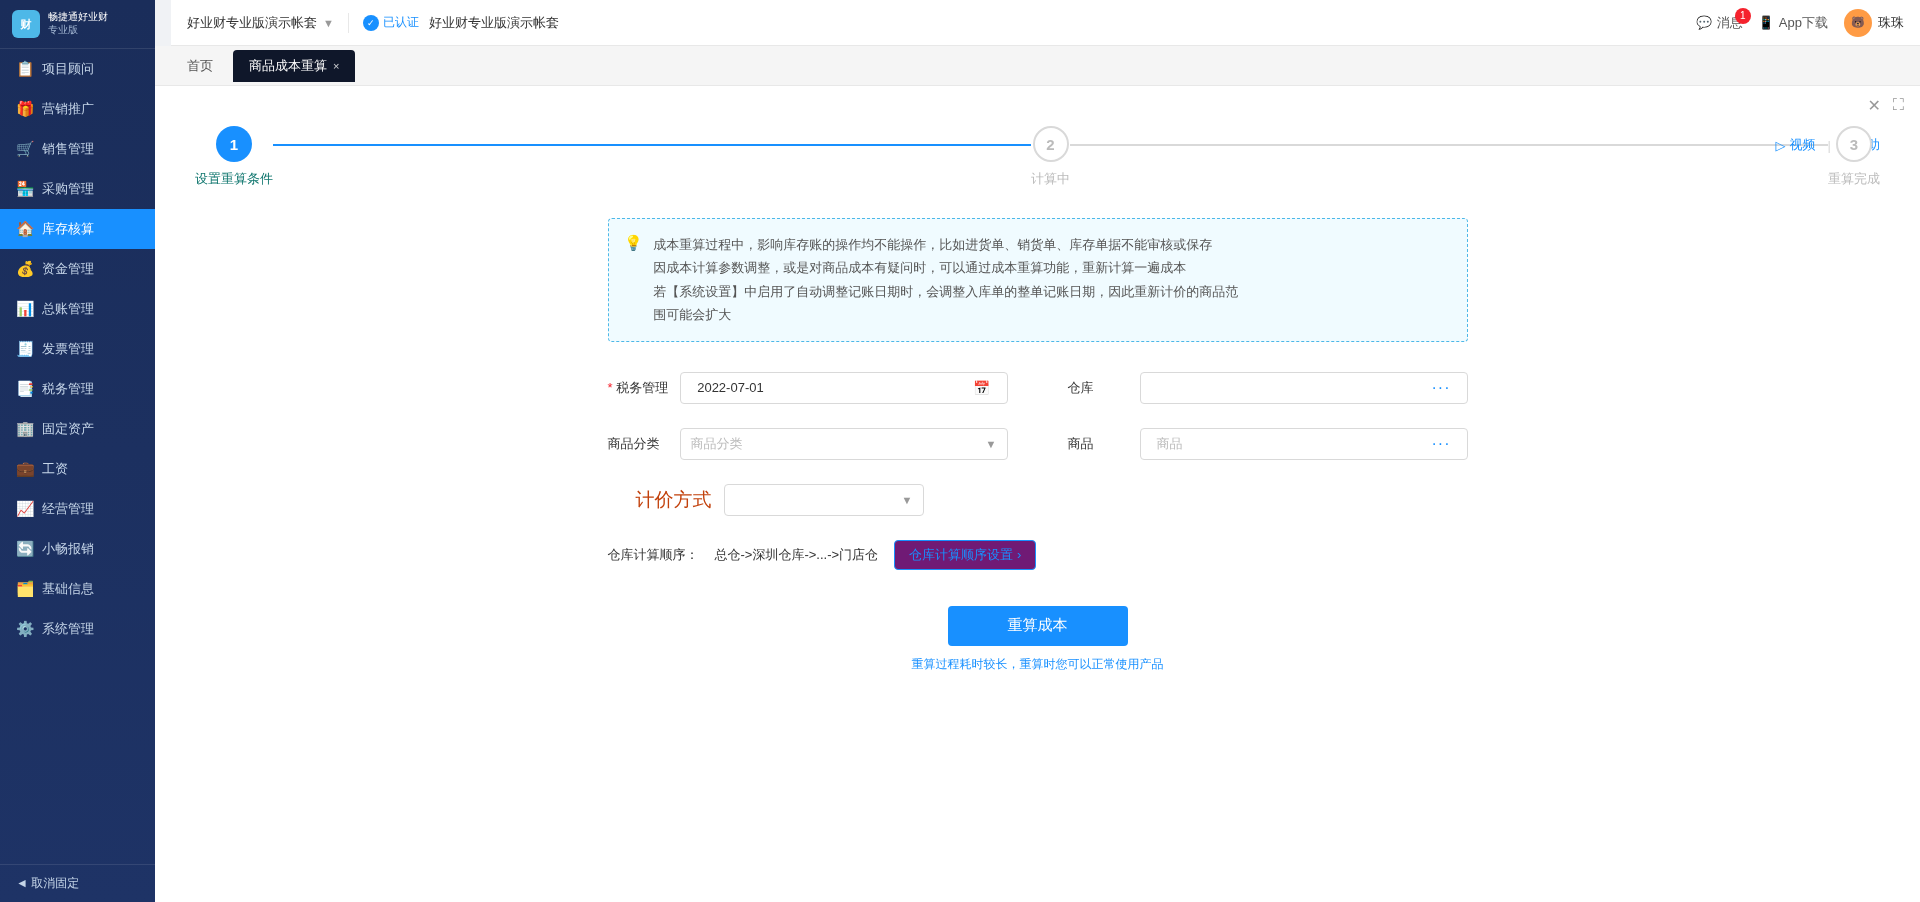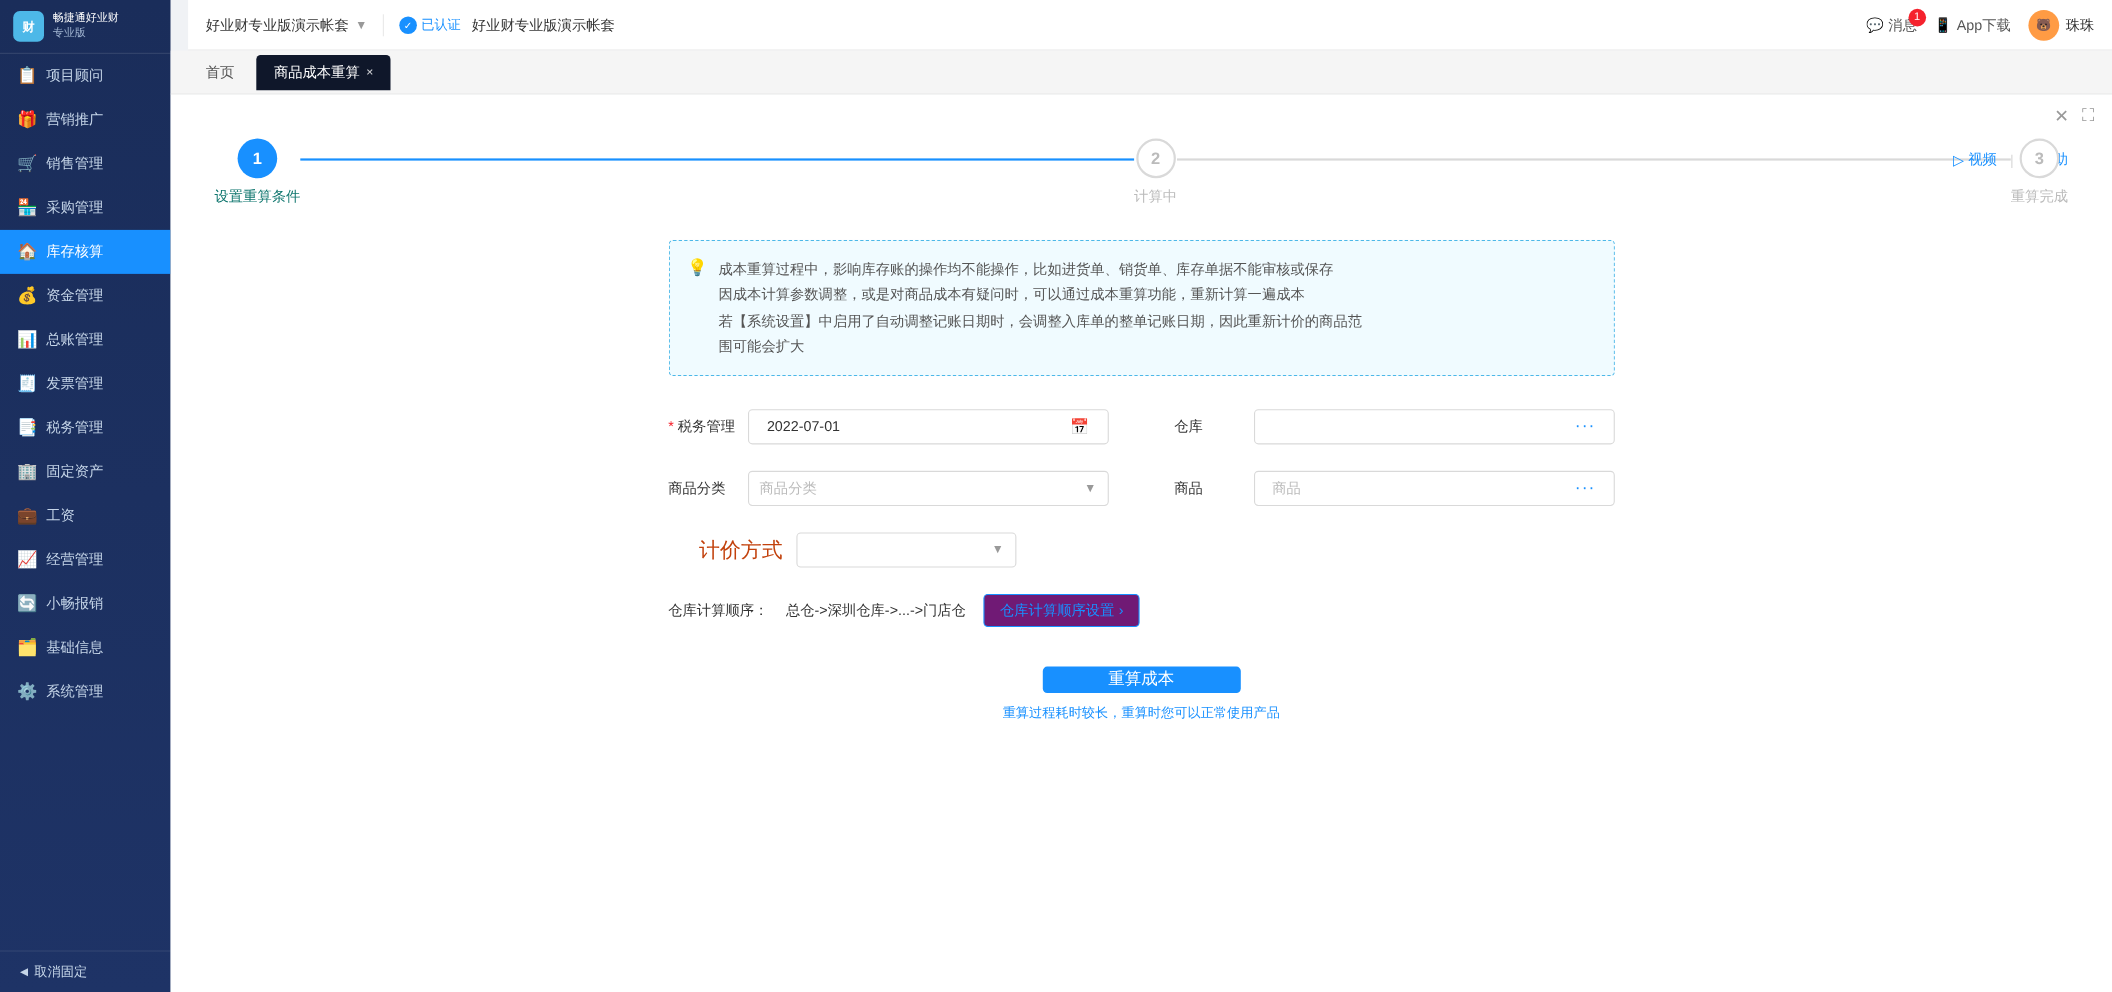--- a/index.html
+++ b/index.html
@@ -303,21 +303,21 @@
     }
 
     
     .actions-center {
       display: flex;
       flex-direction: column;
       align-items: center;
       gap: 10px;
     }
     .btn-primary {
-      height: 24px;
+      height: 40px;
       padding: 0 60px;
       background: #1890ff;
       color: white;
       border: none;
       border-radius: 4px;
       font-size: 15px;
       cursor: pointer;
       font-family: inherit;
     }
     .hint-text { font-size: 12px; color: #1890ff; }

